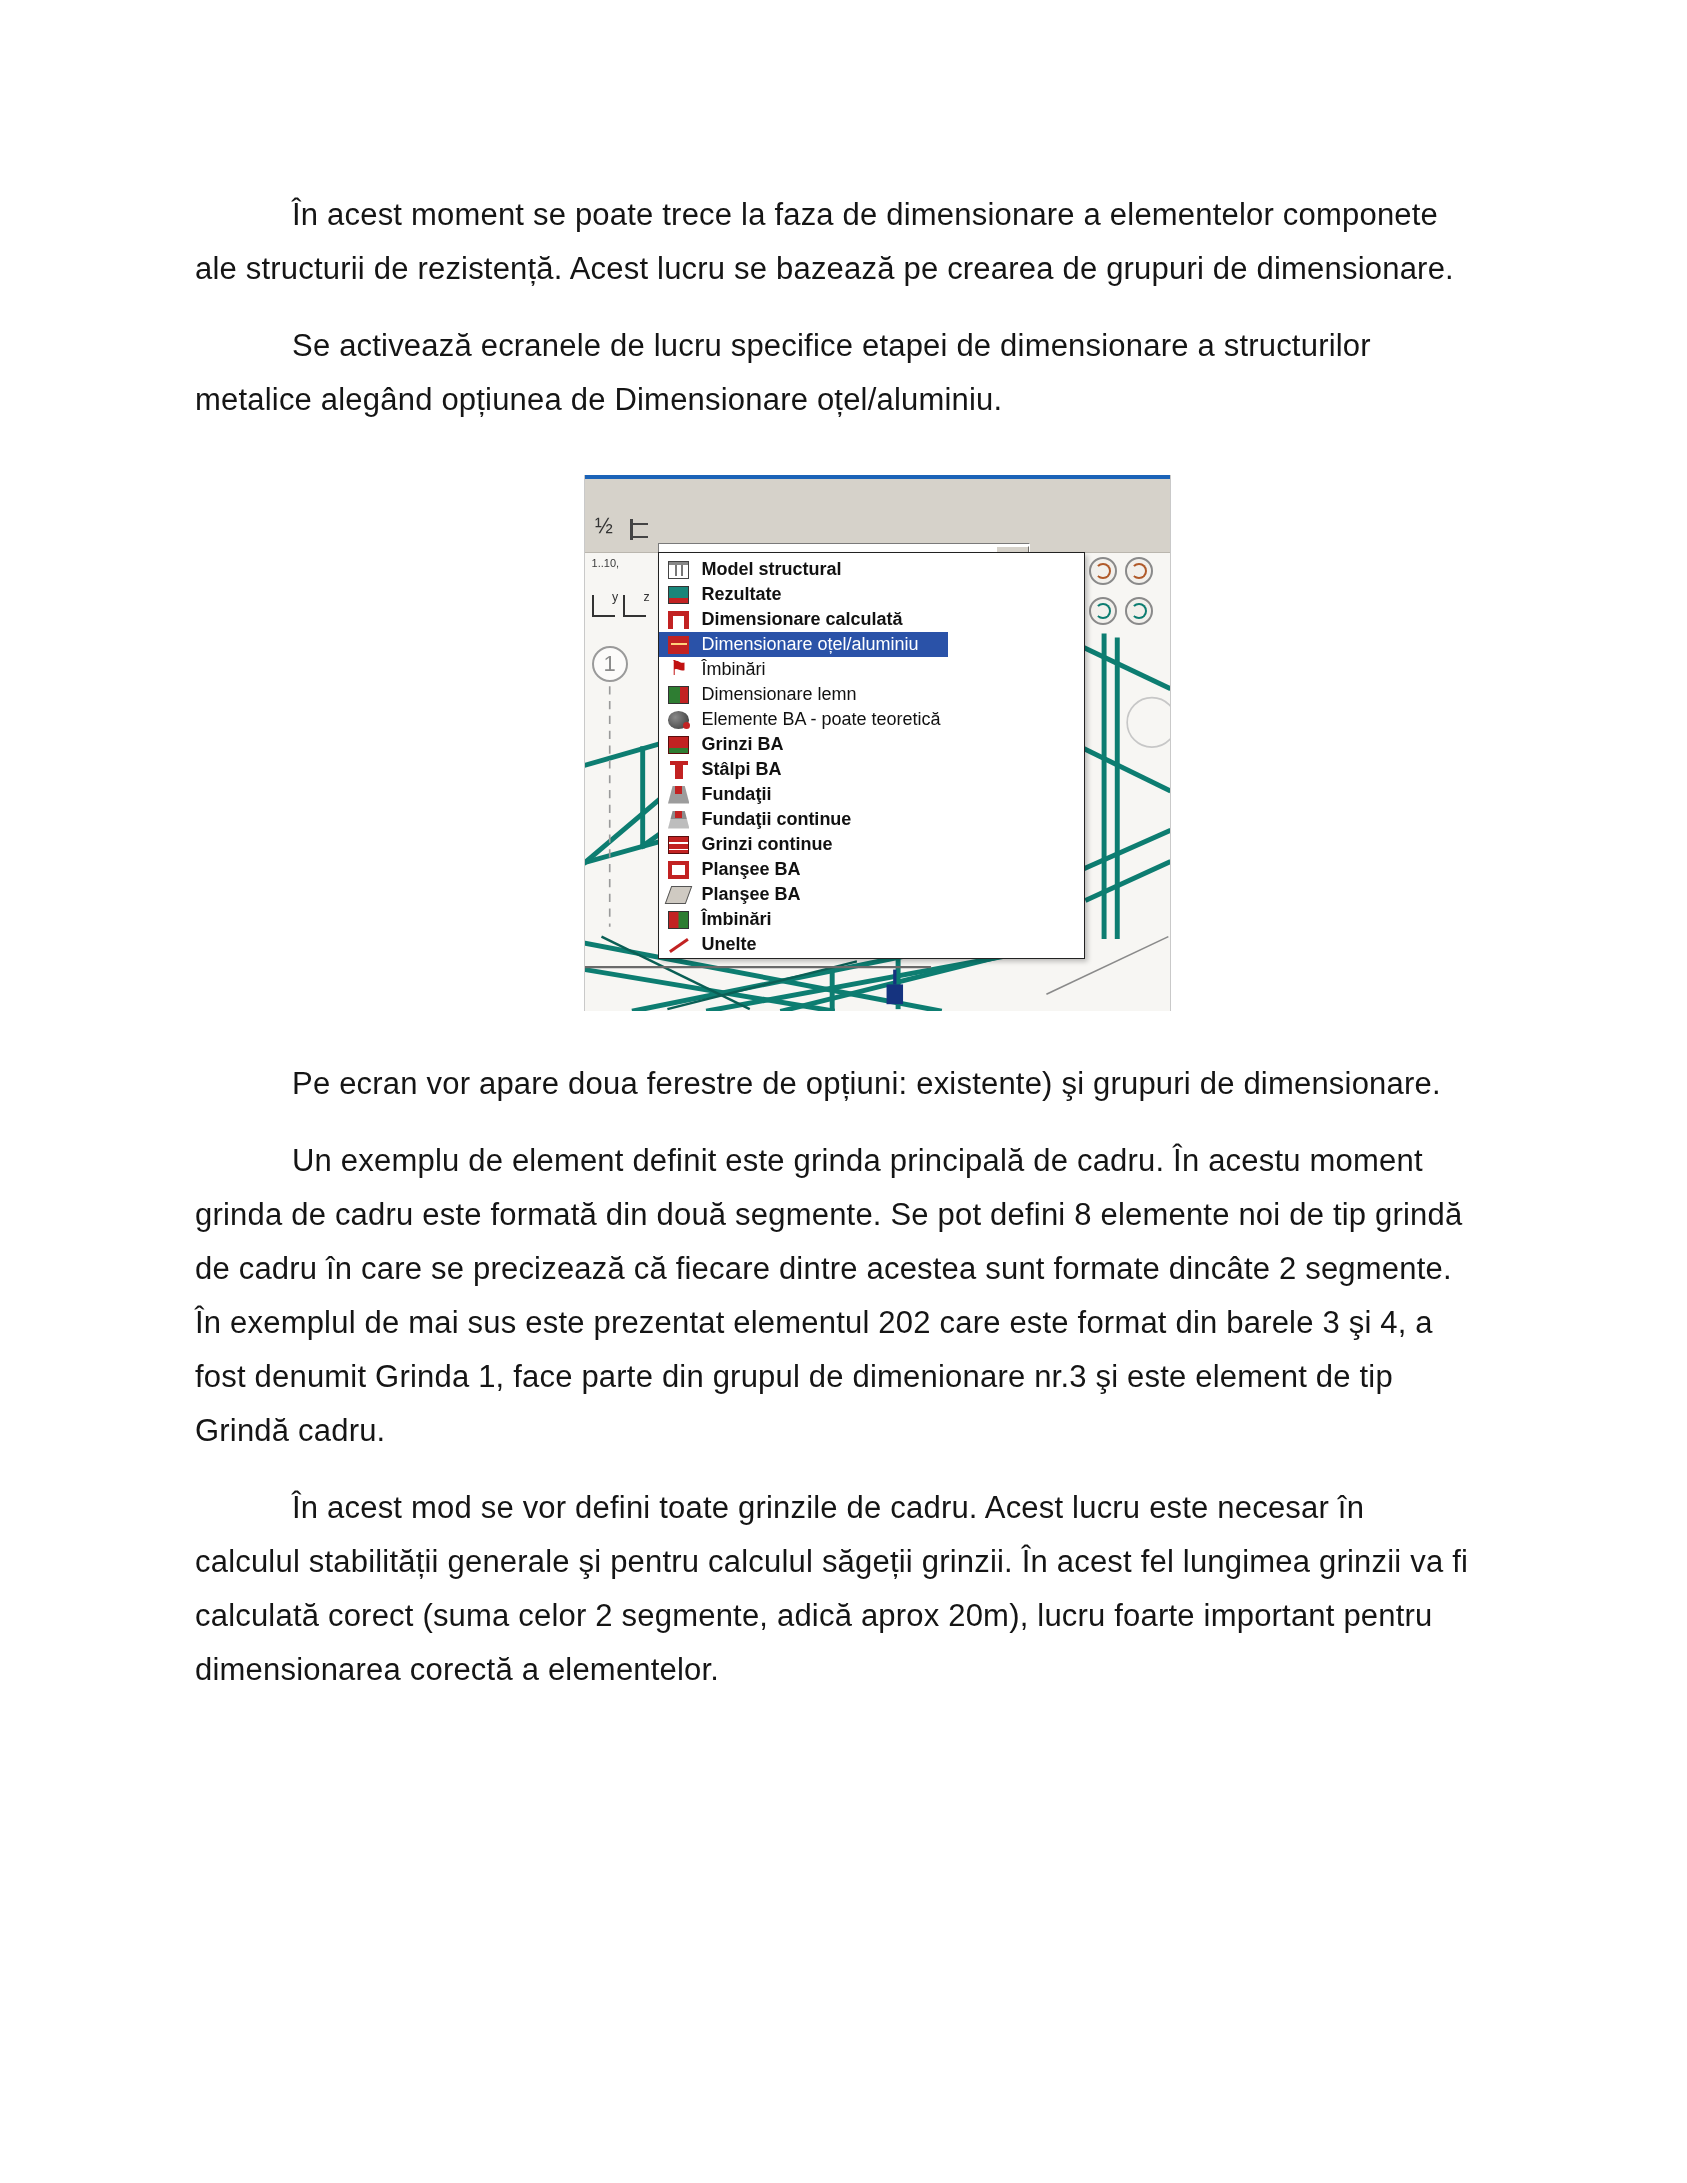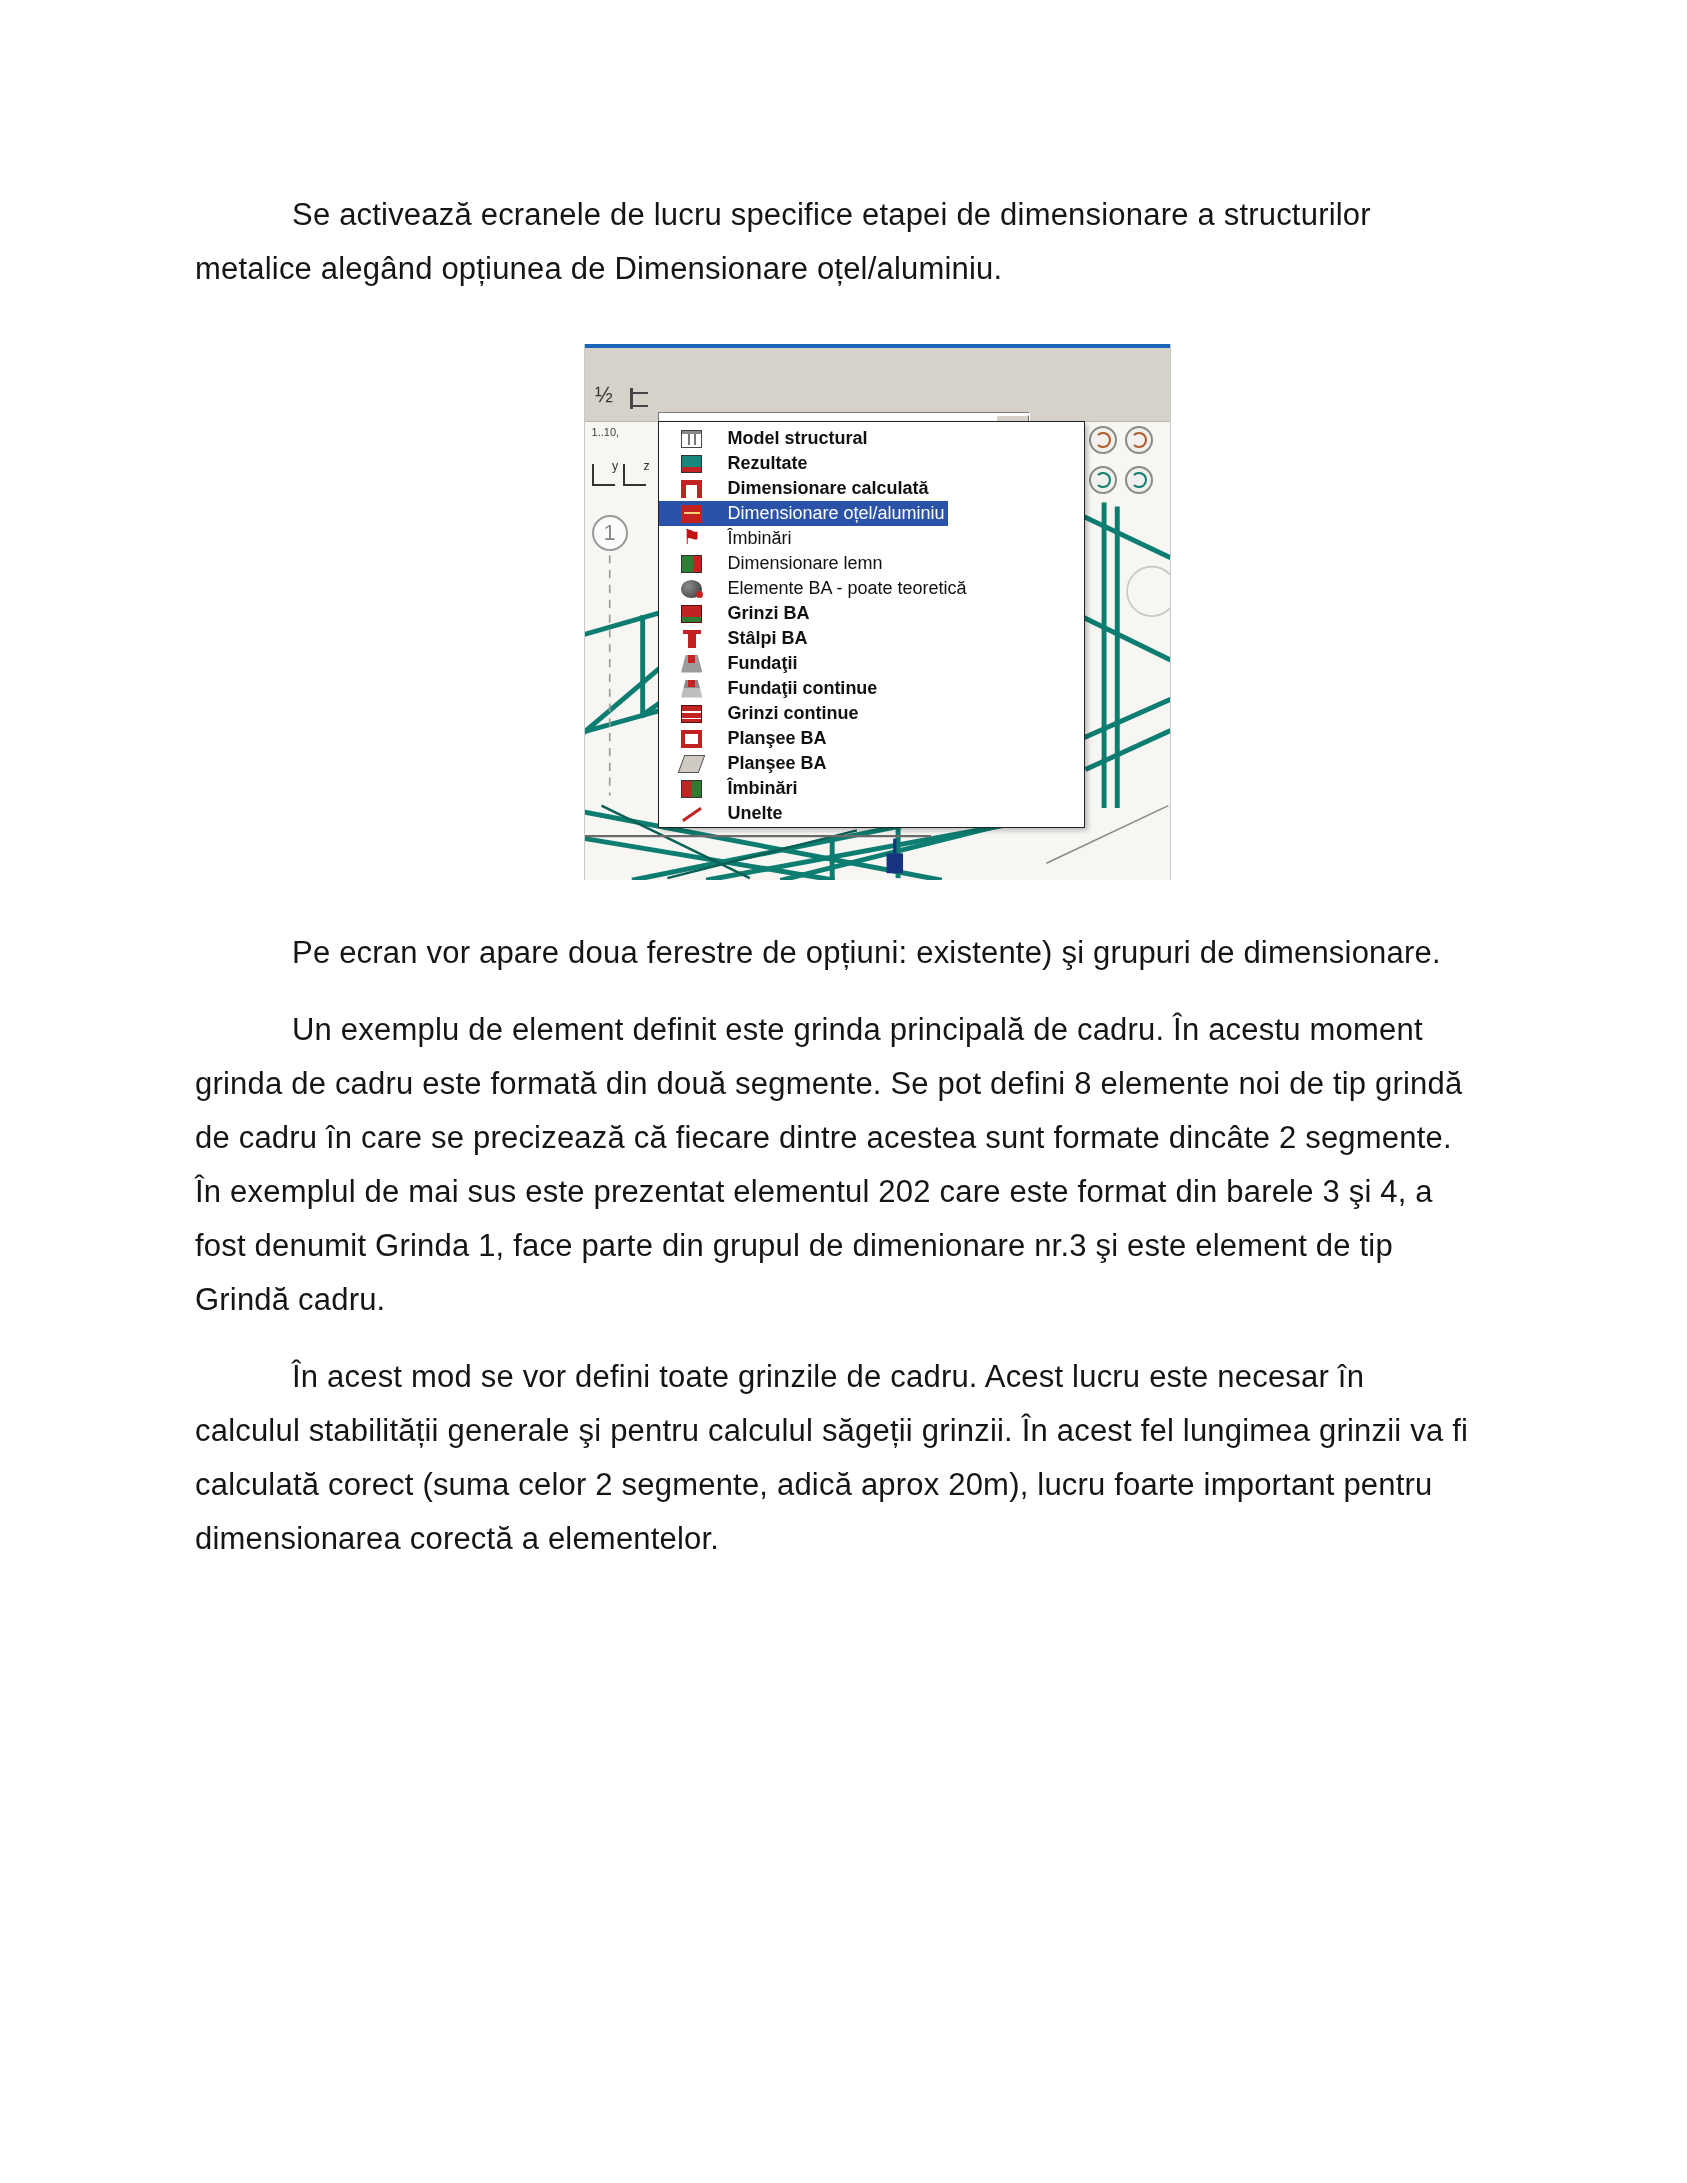--- a/index.html
+++ b/index.html
@@ -67,21 +67,21 @@
   .ricon.r3{left:504px;top:122px;}
   .ricon.r3::after{border-color:#0d7d71;border-left-color:transparent;}
   .ricon.r4{left:540px;top:122px;}
   .ricon.r4::after{border-color:#0d7d71;border-left-color:transparent;}
 
   .menu{
     position:absolute;left:73px;top:77px;width:427px;height:407px;background:#ffffff;
     border:0.8px solid #222;z-index:5;padding:4.1px 0;box-sizing:border-box;
     box-shadow:2.5px 2.5px 5px rgba(0,0,0,.25);
   }
-  .mi{display:flex;align-items:center;gap:25px;height:25px;padding:0 22px;font-size:18px;color:#111;}
+  .mi{display:flex;align-items:center;gap:12px;height:25px;padding:0 9px;font-size:18px;color:#111;}
   .mi.b{font-weight:700;}
   .mi.sel{background:linear-gradient(90deg,#2a52a8 0 68%,#ffffff 68%);color:#ffffff;}
   .mi-label{white-space:nowrap;}
 
   .mi-ic{width:21.4px;height:18px;flex:0 0 21.4px;position:relative;box-sizing:border-box;}
   .i1{border:1.6px solid #444;background:#fff;}
   .i1::before{content:"";position:absolute;inset:1.6px;background:repeating-linear-gradient(90deg,transparent 0 4.1px,#777 4.1px 5.8px);}
   .i1::after{content:"";position:absolute;left:0;right:0;top:0;height:3.3px;background:#888;}
   .i2{border:0.8px solid #333;background:linear-gradient(180deg,#18867a 0 68%,#c22222 68% 100%);}
   .i3{border-top:5px solid #c22222;border-left:5px solid #c22222;border-right:5px solid #c22222;}
@@ -103,20 +103,21 @@
   .i13{border:4.1px solid #c22222;background:#fff;}
   .i14{transform:skewX(-20deg);background:#cfcac2;border:1.6px solid #555;}
   .i15{border:0.8px solid #333;background:linear-gradient(90deg,#c22222 0 48%,#2e7d32 52% 100%);}
   .i16::before{content:"";position:absolute;left:0px;top:8.2px;width:22px;height:3.3px;background:#c22222;transform:rotate(-35deg);}
 </style>
 </head>
 <body>
 
 <div class="doc">
 
+  <p class="para">În acest moment se poate trece la faza de dimensionare a elementelor componete ale structurii de rezistență. Acest lucru se bazează pe crearea de grupuri de dimensionare.</p>
   <p class="para">Se activează ecranele de lucru specifice etapei de dimensionare a structurilor metalice alegând opțiunea de Dimensionare oțel/aluminiu.</p>
 
   <div class="shot">
 
     <svg class="wire" viewBox="0 0 710 650" width="585" height="536">
       <g stroke="#0d7d71" stroke-width="6" stroke-linecap="square">
         <line x1="0" y1="352" x2="565" y2="190"></line>
         <line x1="565" y1="190" x2="708" y2="258"></line>
         <line x1="0" y1="470" x2="565" y2="312"></line>
         <line x1="565" y1="312" x2="708" y2="382"></line>

